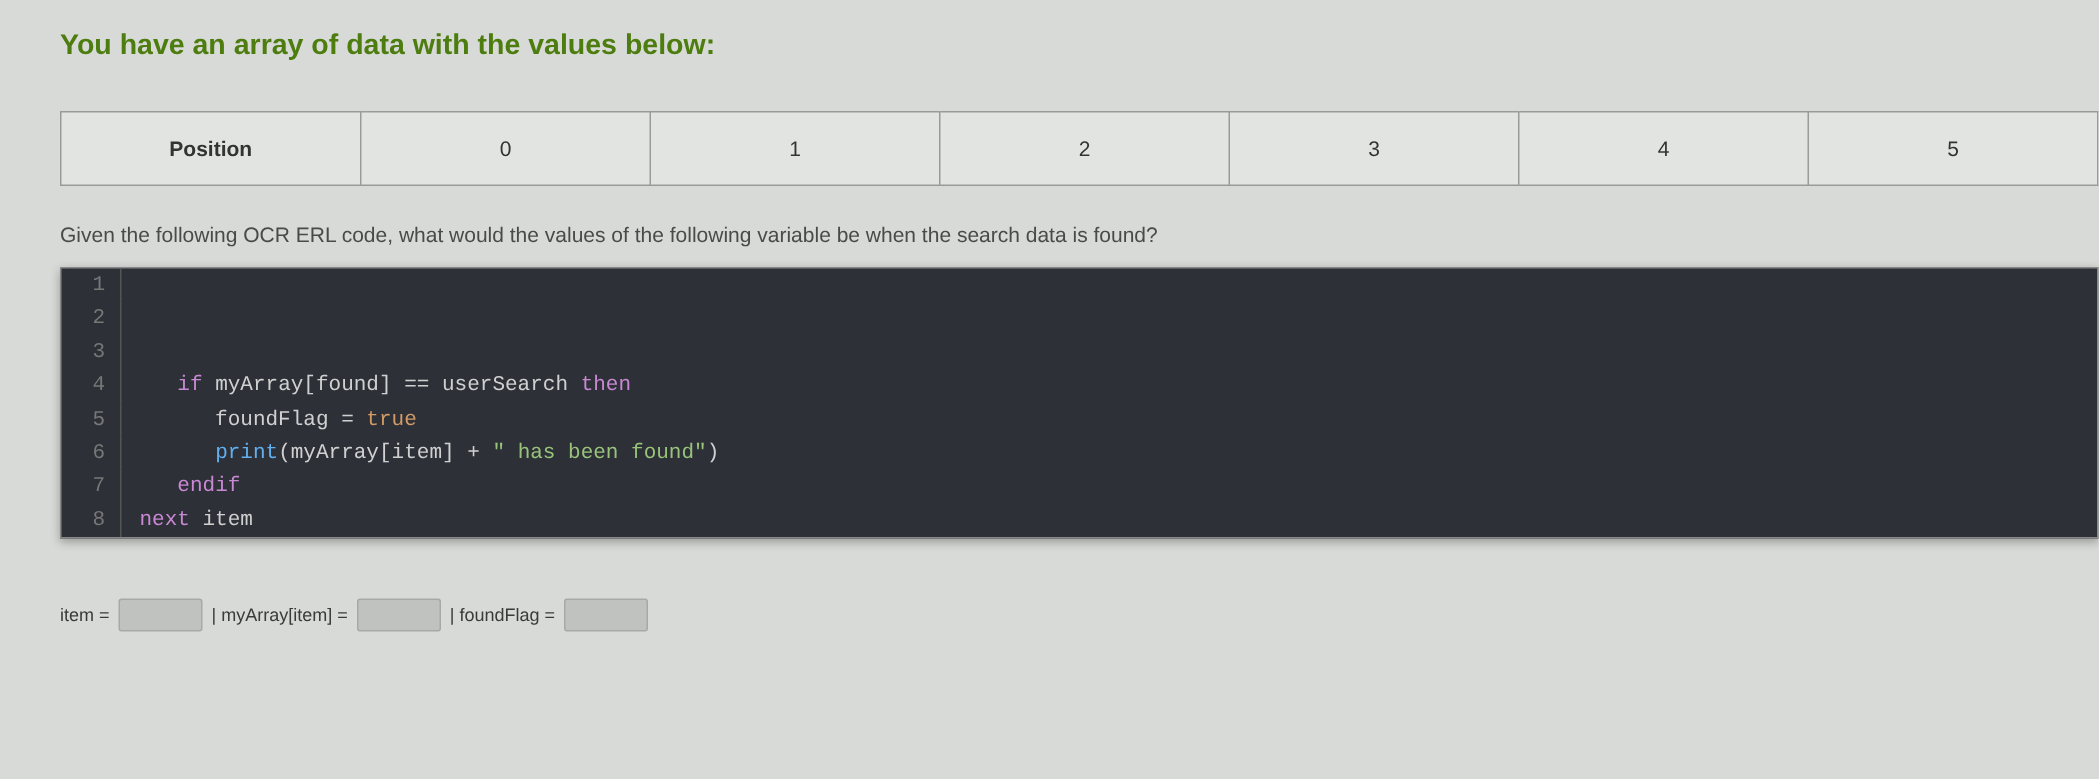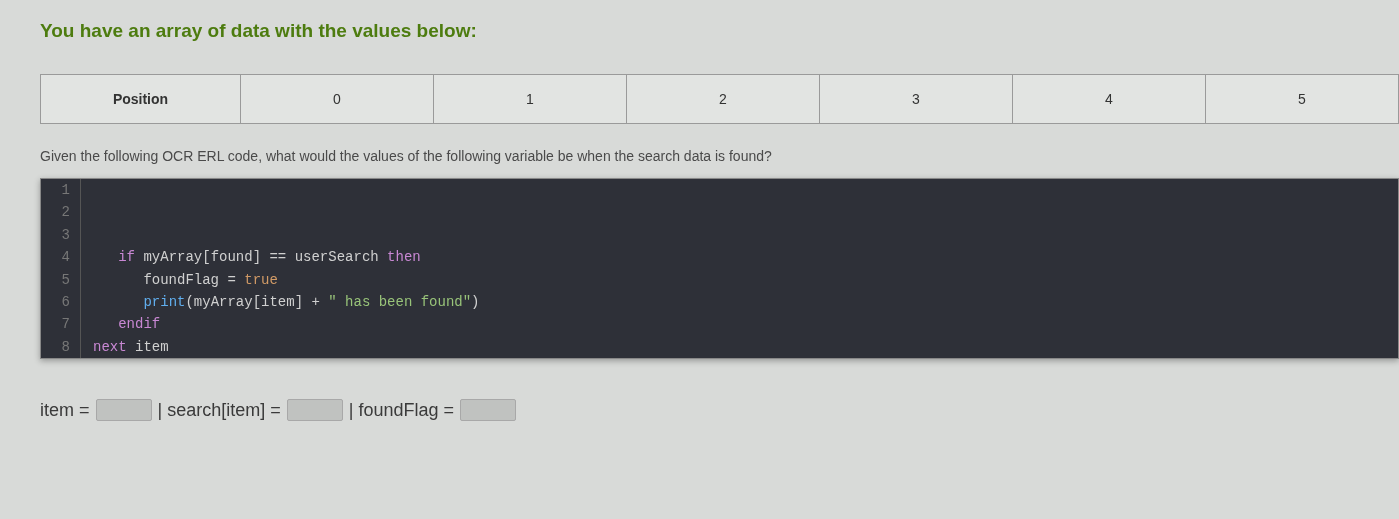--- a/index.html
+++ b/index.html
@@ -62,21 +62,21 @@
     flex-shrink: 0;
   }
   .cc { padding-left: 12px; white-space: pre; }
   .kw { color: #c988d4; }        
   .num { color: #d19a66; }       
   .str { color: #98c379; }       
   .fn { color: #61afef; }        
   .op { color: #d0d0d0; }
   .answers {
     margin-top: 40px;
-    font-size: 18px;
+    font-size: 12px;
     color: #3a3a3a;
     display: flex;
     align-items: center;
     gap: 6px;
   }
   .blank {
     display: inline-block;
     width: 56px;
     height: 22px;
     background: #c0c2c0;
@@ -134,17 +134,17 @@
     </div>
     <div class="code-line">
       <span class="ln">8</span>
       <span class="cc"><span class="kw">next</span><span class="op"> item</span></span>
     </div>
   </div>
 
 <div class="answers">
   <span>item =</span>
   <span class="blank"></span>
-  <span>| search[item] =</span>
+  <span>| myArray[item] =</span>
   <span class="blank"></span>
   <span>| foundFlag =</span>
   <span class="blank"></span>
 </div>
 
 </body></html>

